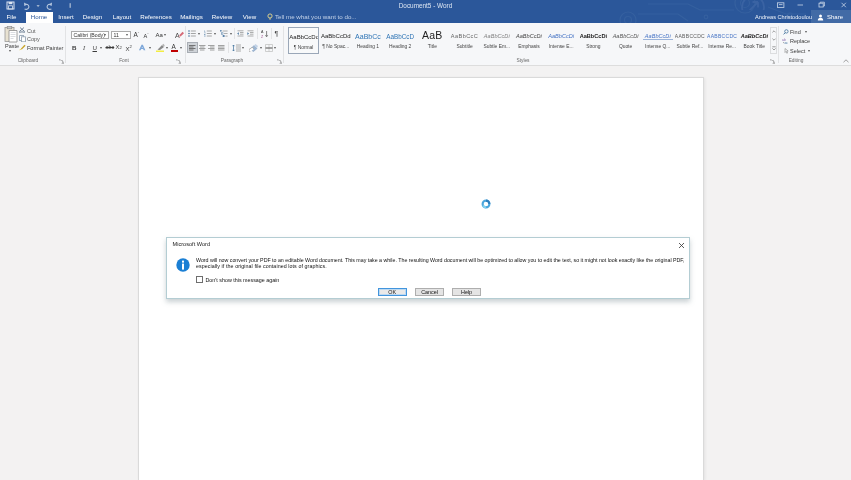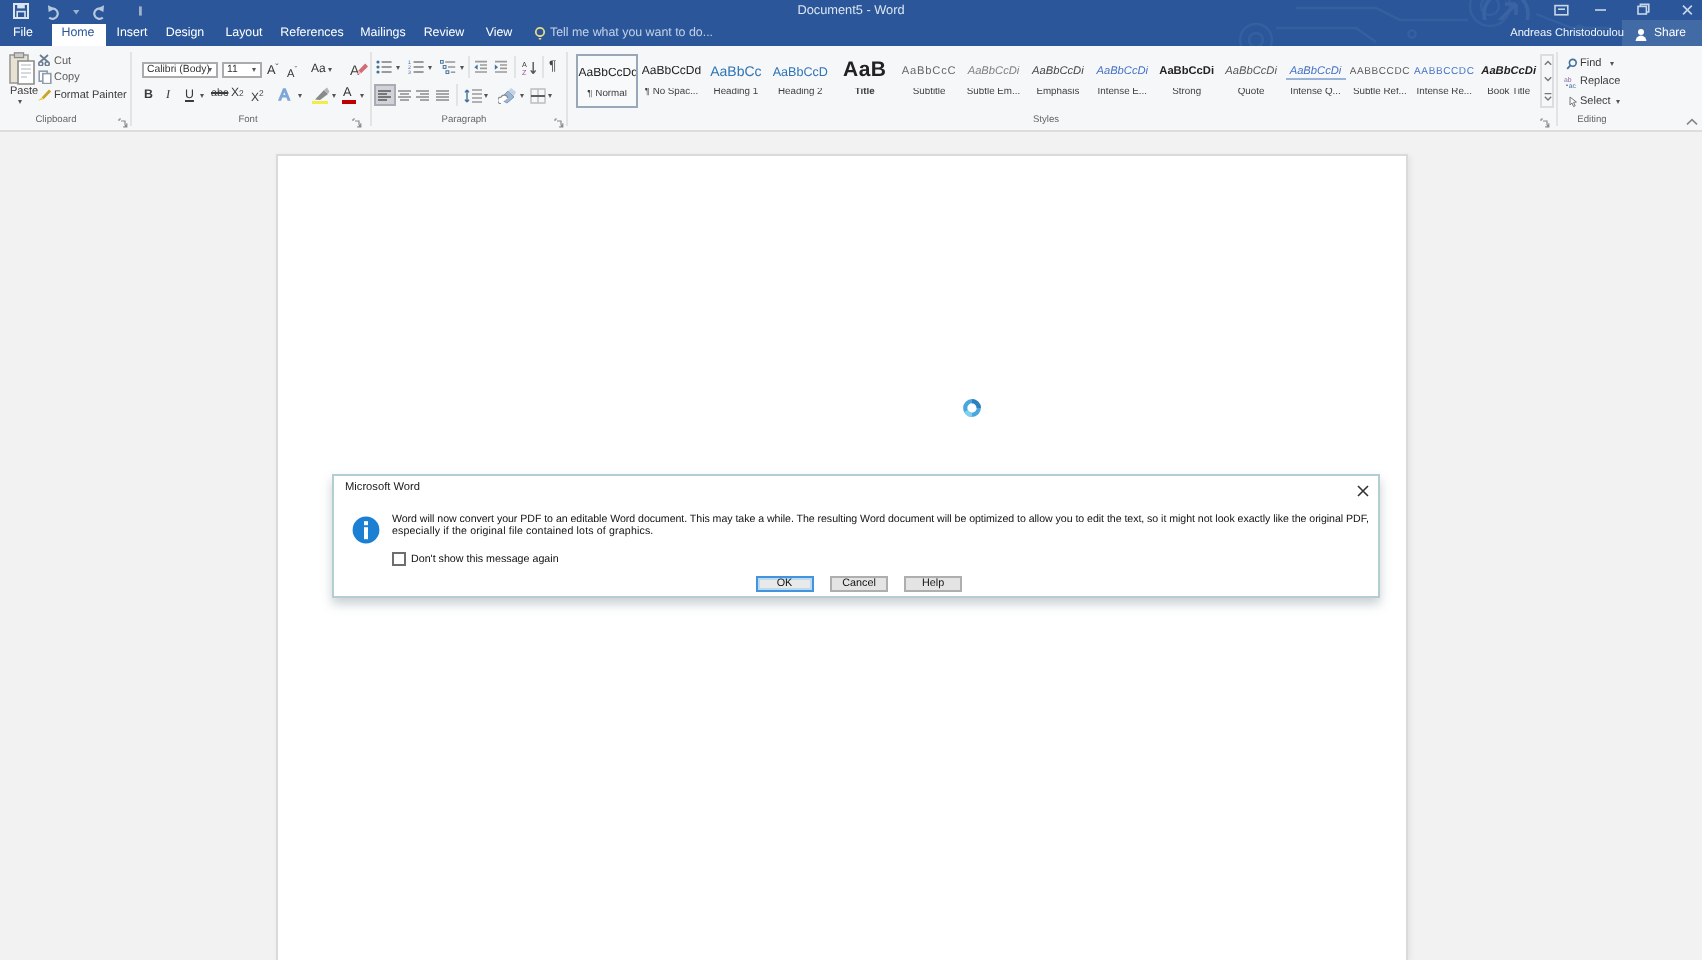--- a/index.html
+++ b/index.html
@@ -277,21 +277,21 @@
       <div style="position:absolute;left:0;right:0;top:17.5px;text-align:center;font-size:4.9px;color:#3f3f3f;white-space:nowrap;overflow:hidden;">¶ No Spac...</div>
     </div>
     <div class="abs" style="left:352.7px;top:26.5px;width:30.5px;height:27px;">
       <div style="position:absolute;left:0;right:0;top:6px;text-align:center;white-space:nowrap;overflow:hidden;color:#2e74b5;font-size:7px;">AaBbCc</div>
       <div style="position:absolute;left:0;right:0;top:17.5px;text-align:center;font-size:4.9px;color:#3f3f3f;white-space:nowrap;overflow:hidden;">Heading 1</div>
     </div>
     <div class="abs" style="left:384.9px;top:26.5px;width:30.5px;height:27px;">
       <div style="position:absolute;left:0;right:0;top:6px;text-align:center;white-space:nowrap;overflow:hidden;color:#2e74b5;font-size:6.3px;">AaBbCcD</div>
       <div style="position:absolute;left:0;right:0;top:17.5px;text-align:center;font-size:4.9px;color:#3f3f3f;white-space:nowrap;overflow:hidden;">Heading 2</div>
     </div>
-    <div class="abs" style="left:417.1px;top:26.5px;width:30.5px;height:27px;font-weight:bold;">
+    <div class="abs" style="left:417.1px;top:26.5px;width:30.5px;height:27px;">
       <div style="position:absolute;left:0;right:0;top:6px;text-align:center;white-space:nowrap;overflow:hidden;color:#222;font-size:10.5px;letter-spacing:0.2px;top:2px;">AaB</div>
       <div style="position:absolute;left:0;right:0;top:17.5px;text-align:center;font-size:4.9px;color:#3f3f3f;white-space:nowrap;overflow:hidden;">Title</div>
     </div>
     <div class="abs" style="left:449.3px;top:26.5px;width:30.5px;height:27px;">
       <div style="position:absolute;left:0;right:0;top:6px;text-align:center;white-space:nowrap;overflow:hidden;color:#666;font-size:5.6px;letter-spacing:0.4px;">AaBbCcC</div>
       <div style="position:absolute;left:0;right:0;top:17.5px;text-align:center;font-size:4.9px;color:#3f3f3f;white-space:nowrap;overflow:hidden;">Subtitle</div>
     </div>
     <div class="abs" style="left:481.5px;top:26.5px;width:30.5px;height:27px;">
       <div style="position:absolute;left:0;right:0;top:6px;text-align:center;white-space:nowrap;overflow:hidden;color:#808080;font-style:italic;font-size:5.6px;">AaBbCcDi</div>
       <div style="position:absolute;left:0;right:0;top:17.5px;text-align:center;font-size:4.9px;color:#3f3f3f;white-space:nowrap;overflow:hidden;">Subtle Em...</div>

